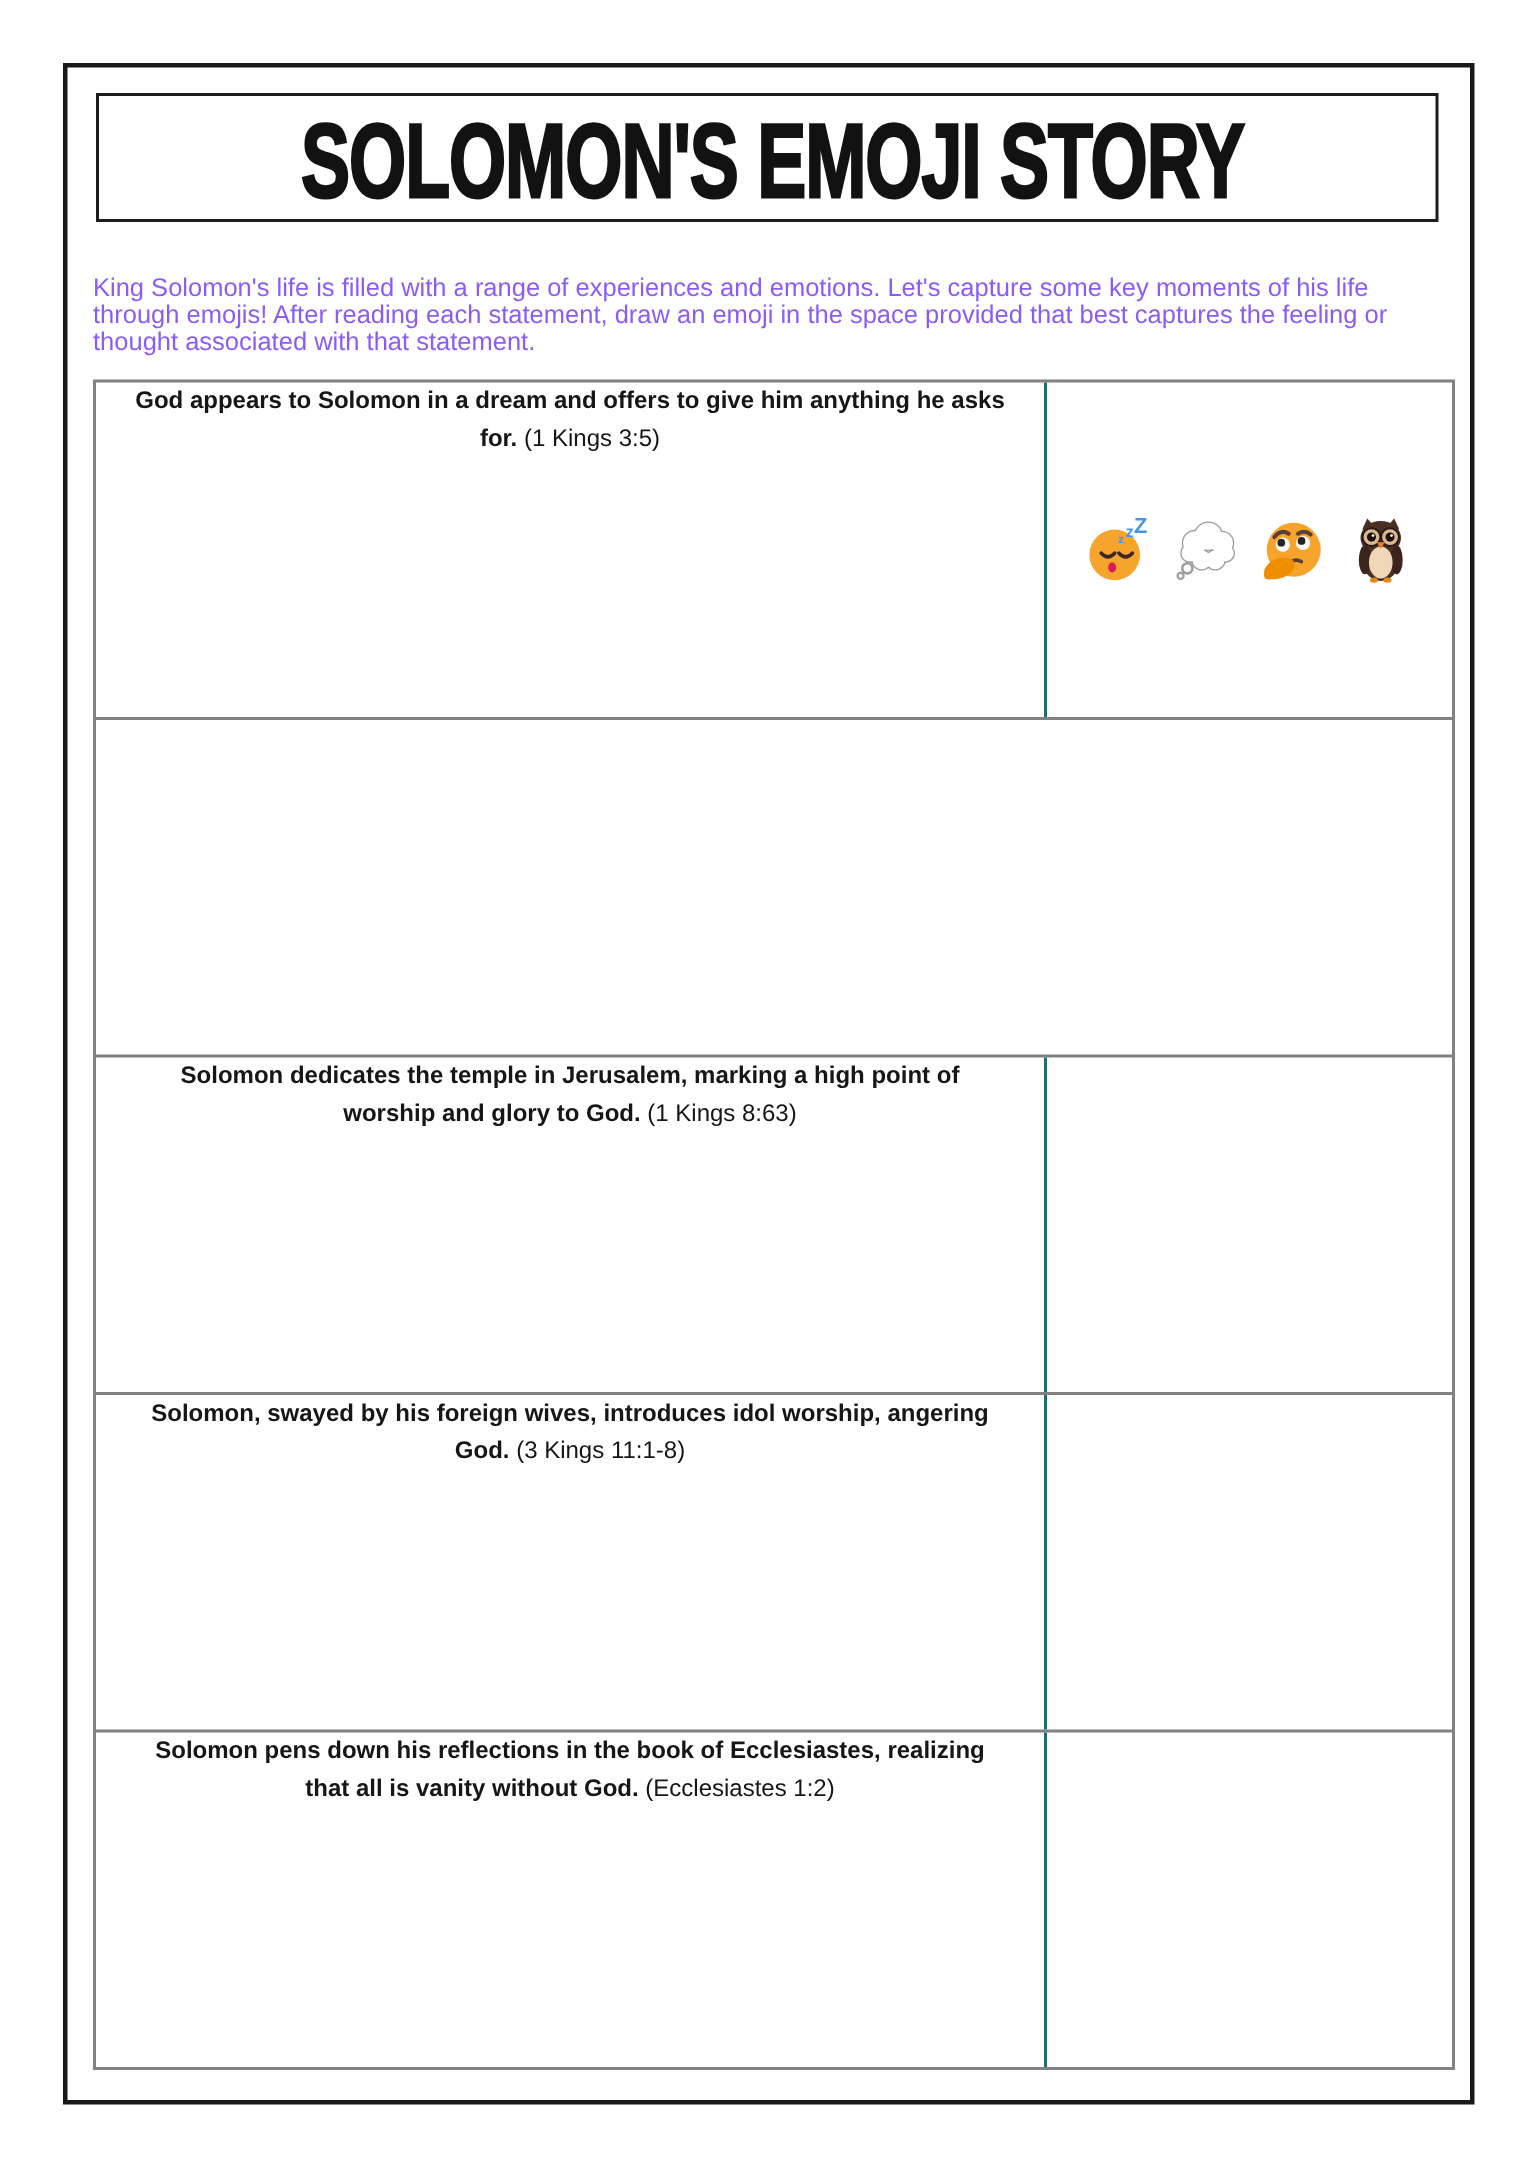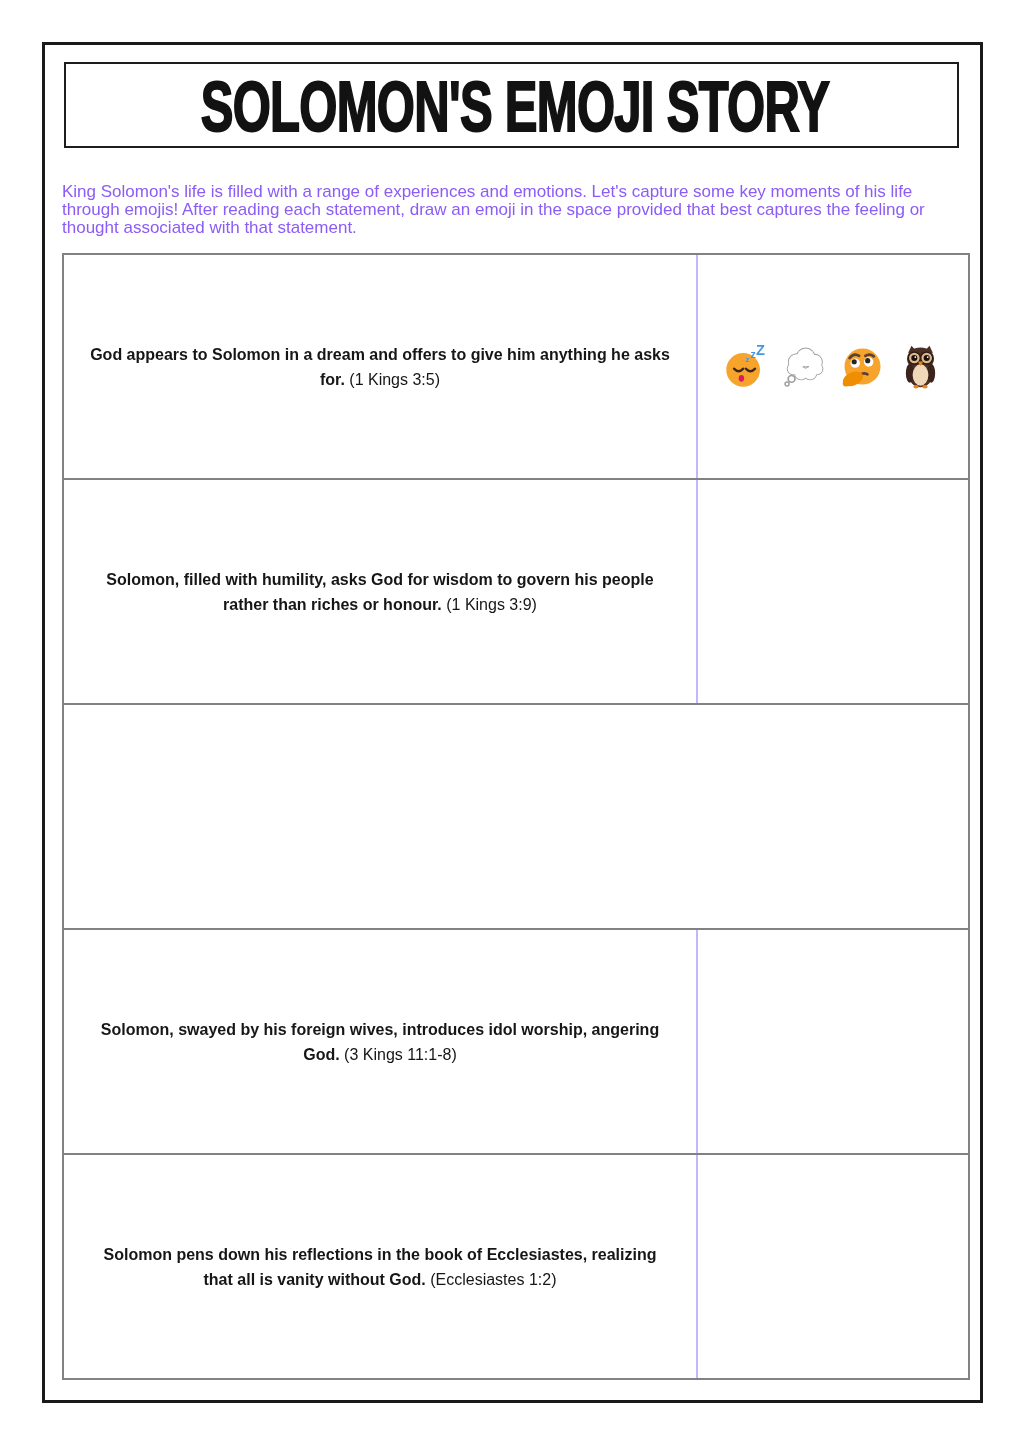--- a/index.html
+++ b/index.html
@@ -55,24 +55,24 @@
     border:2px solid #828282;
     box-sizing:border-box;
     display:flex; flex-direction:column;
     background:#ffffff;
   }
   .trow { flex:1 1 0; display:flex; min-height:0; }
   .trow + .trow { border-top:2px solid #828282; }
 
   .cell-statement {
     width:634px; flex:0 0 634px;
-    border-right:2px solid #c4b5fd;
-    box-sizing:border-box;
-    display:flex; align-items:center; justify-content:center;
-    padding:12px 24px;
+    border-right:2px solid #0f766e;
+    box-sizing:border-box;
+    display:flex; align-items:flex-start; justify-content:center;
+    padding:0 24px;
   }
   .statement-text {
     text-align:center;
     font-size:16px;
     line-height:25px;
     color:#161616;
     margin:0;
   }
   .statement-text .stmt { font-weight:bold; }
   .statement-text .ref  { font-weight:normal; }
@@ -175,31 +175,31 @@
     <circle cx="15.4" cy="11.6" r="0.8" fill="#ffffff"></circle>
     <circle cx="26.4" cy="11.6" r="0.8" fill="#ffffff"></circle>
     <path d="M17.6 15.5 h4.8 L20 19.5 Z" fill="#E8851C"></path>
     <ellipse cx="16" cy="38" rx="2.4" ry="1.5" fill="#E8851C"></ellipse>
     <ellipse cx="24" cy="38" rx="2.4" ry="1.5" fill="#E8851C"></ellipse>
   </svg>
 </span>
         </div>
   </div>
 
-  <div class="trow">
-    <div class="cell-statement">
-      <p class="statement-text"><span class="stmt">Solomon, filled with humility, asks God for wisdom to govern his people rather than riches or honour.</span> <span class="ref">(1 Kings 3:9)</span></p>
-    </div>
-    <div class="cell-emoji"></div>
-  </div>
-
-  <div class="trow">
-    <div class="cell-emoji"></div>
-  </div>
-
+
+  <div class="trow">
+    <div class="cell-emoji"></div>
+  </div>
+
+  <div class="trow">
+    <div class="cell-statement">
+      <p class="statement-text"><span class="stmt">Solomon dedicates the temple in Jerusalem, marking a high point of worship and glory to God.</span> <span class="ref">(1 Kings 8:63)</span></p>
+    </div>
+    <div class="cell-emoji"></div>
+  </div>
 
   <div class="trow">
     <div class="cell-statement">
       <p class="statement-text"><span class="stmt">Solomon, swayed by his foreign wives, introduces idol worship, angering God.</span> <span class="ref">(3 Kings 11:1-8)</span></p>
     </div>
     <div class="cell-emoji"></div>
   </div>
 
   <div class="trow">
     <div class="cell-statement">

